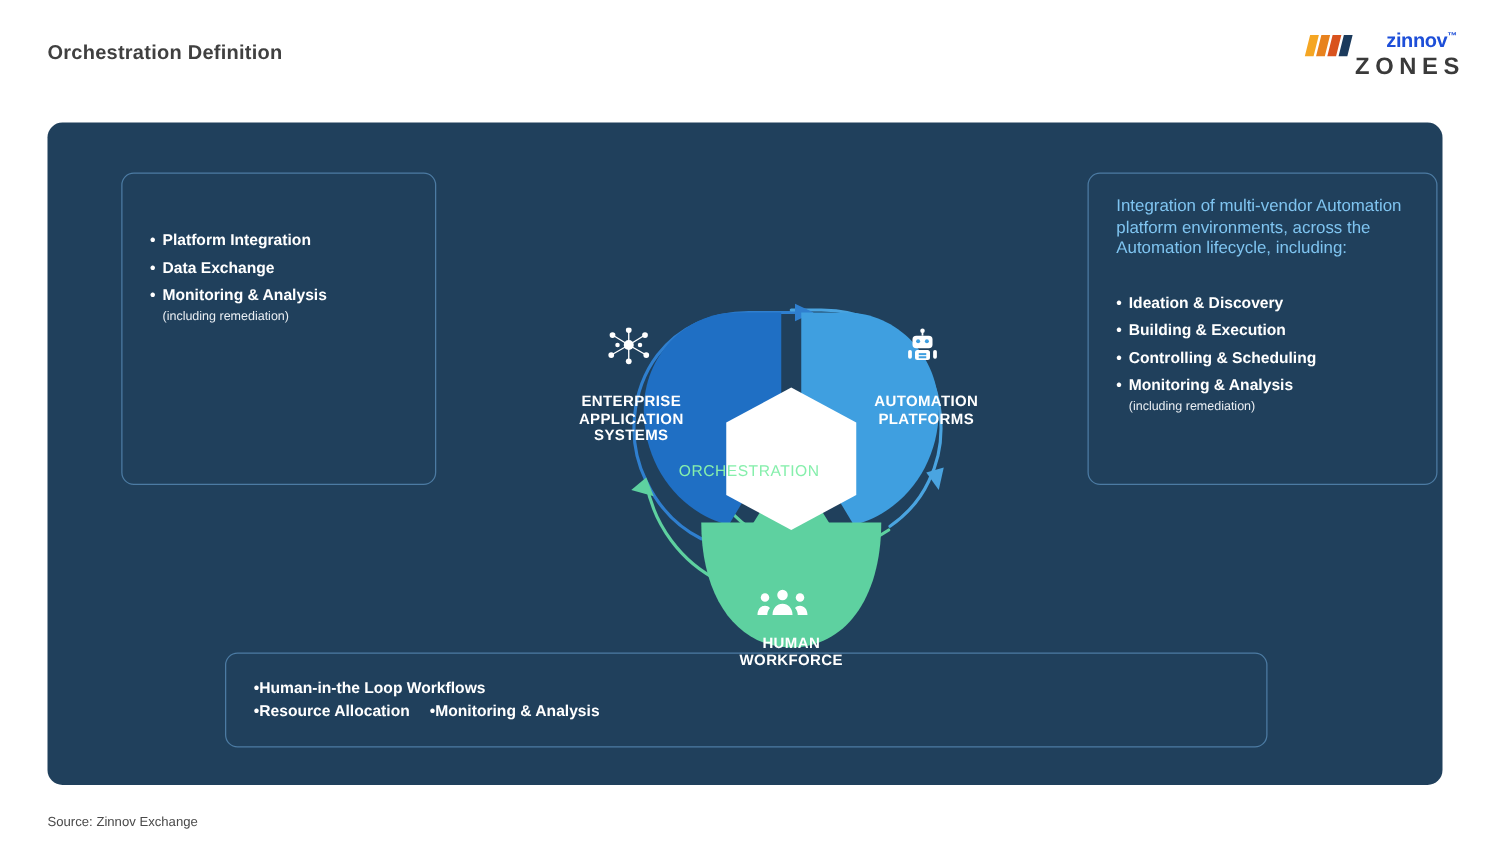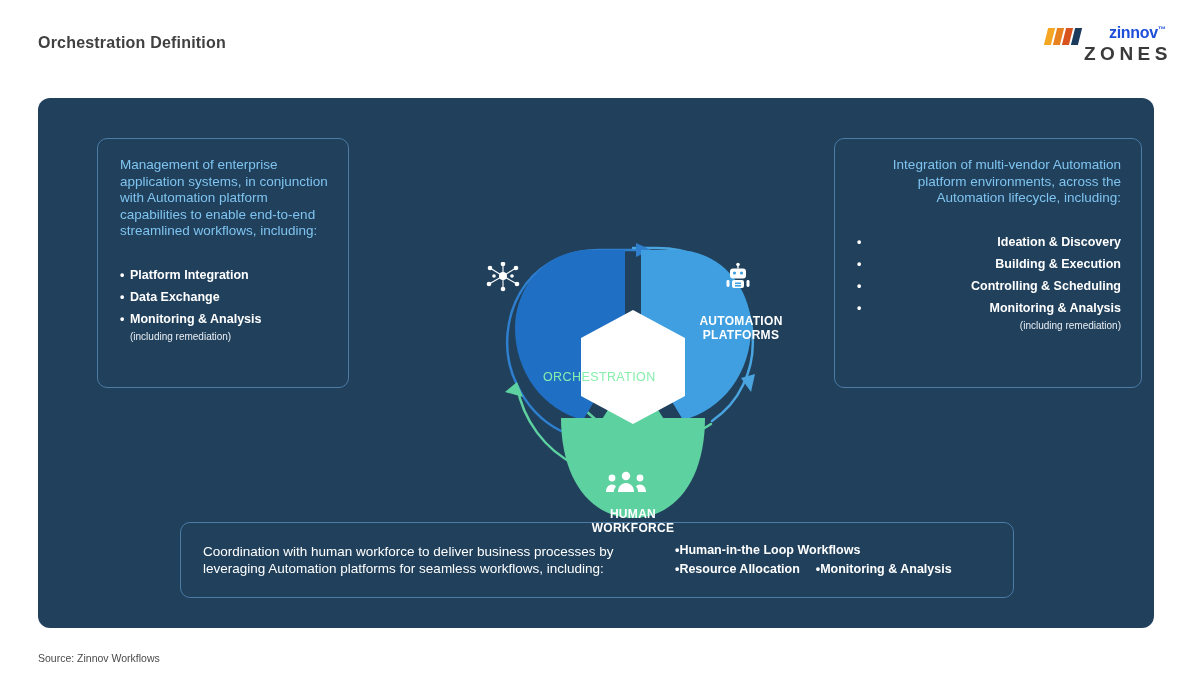--- a/index.html
+++ b/index.html
@@ -86,21 +86,21 @@
 
   
   .infobox {
     position: absolute;
     border: 1px solid #4c7ba3;
     border-radius: 10px;
     box-sizing: border-box;
     padding: 18px 20px 16px 22px;
   }
   .infobox.left  { left: 59px;  top: 40px; width: 252px; height: 250px; }
-  .infobox.right { left: 796px; top: 40px; width: 308px; height: 250px; text-align: right; }
+  .infobox.right { left: 832px; top: 40px; width: 280px; height: 250px; }
 
   .infobox .lead {
     color: #7fc4f0;
     font-size: 13.5px;
     line-height: 16.5px;
   }
   .infobox ul {
     list-style: none;
     margin: 28px 0 0 0;
     padding: 0;
@@ -228,21 +228,20 @@
   </div>
   <div class="word-top">
     <span>zinnov</span><sup>™</sup>
   </div>
   <div class="word-bottom">ZONES</div>
 </div>
 
 <div class="card">
 
   <div class="infobox left">
-    <div class="lead">Management of enterprise application systems, in conjunction with Automation platform capabilities to enable end-to-end streamlined workflows, including:</div>
     <ul>
       <li>
         <span>Platform Integration</span>
       </li>
       <li>
         <span>Data Exchange</span>
       </li>
       <li>
         <span>Monitoring &amp; Analysis</span>
         <span class="sub">(including remediation)</span>
@@ -344,38 +343,42 @@
           <circle cx="21" cy="6" r="4.2"></circle>
           <path d="M13 22 C13 16.5 16.6 13 21 13 C25.4 13 29 16.5 29 22 Z"></path>
           <circle cx="7" cy="8" r="3.4"></circle>
           <path d="M1 22 C1 17.5 3.7 14.6 7 14.6 C8.6 14.6 10 15.3 11 16.4 C9.6 18 8.8 19.9 8.8 22 Z"></path>
           <circle cx="35" cy="8" r="3.4"></circle>
           <path d="M41 22 C41 17.5 38.3 14.6 35 14.6 C33.4 14.6 32 15.3 31 16.4 C32.4 18 33.2 19.9 33.2 22 Z"></path>
         </g>
       </svg>
     </div>
 
+    <div class="lobe-label eas">
+      <div>ENTERPRISE</div>
+      <div>APPLICATION</div>
+      <div>SYSTEMS</div>
+    </div>
     <div class="lobe-label ap">
       <div>AUTOMATION</div>
       <div>PLATFORMS</div>
     </div>
     <div class="lobe-label hw">
       <div>HUMAN</div>
       <div>WORKFORCE</div>
     </div>
 
     <div class="center-label">ORCHESTRATION</div>
   </div>
 
   <div class="bottombox">
-    <div class="para">Coordination with human workforce to deliver business processes by leveraging Automation platforms for seamless workflows, including:</div>
     <div class="blist">
       <div class="row1">Human-in-the Loop Workflows</div>
       <div class="row2">
         <span class="i">Resource Allocation</span>
         <span class="i">Monitoring &amp; Analysis</span>
       </div>
     </div>
   </div>
 
 </div>
 
-<div class="source">Source: Zinnov Workflows</div>
+<div class="source">Source: Zinnov Exchange</div>
 
 </body></html>

